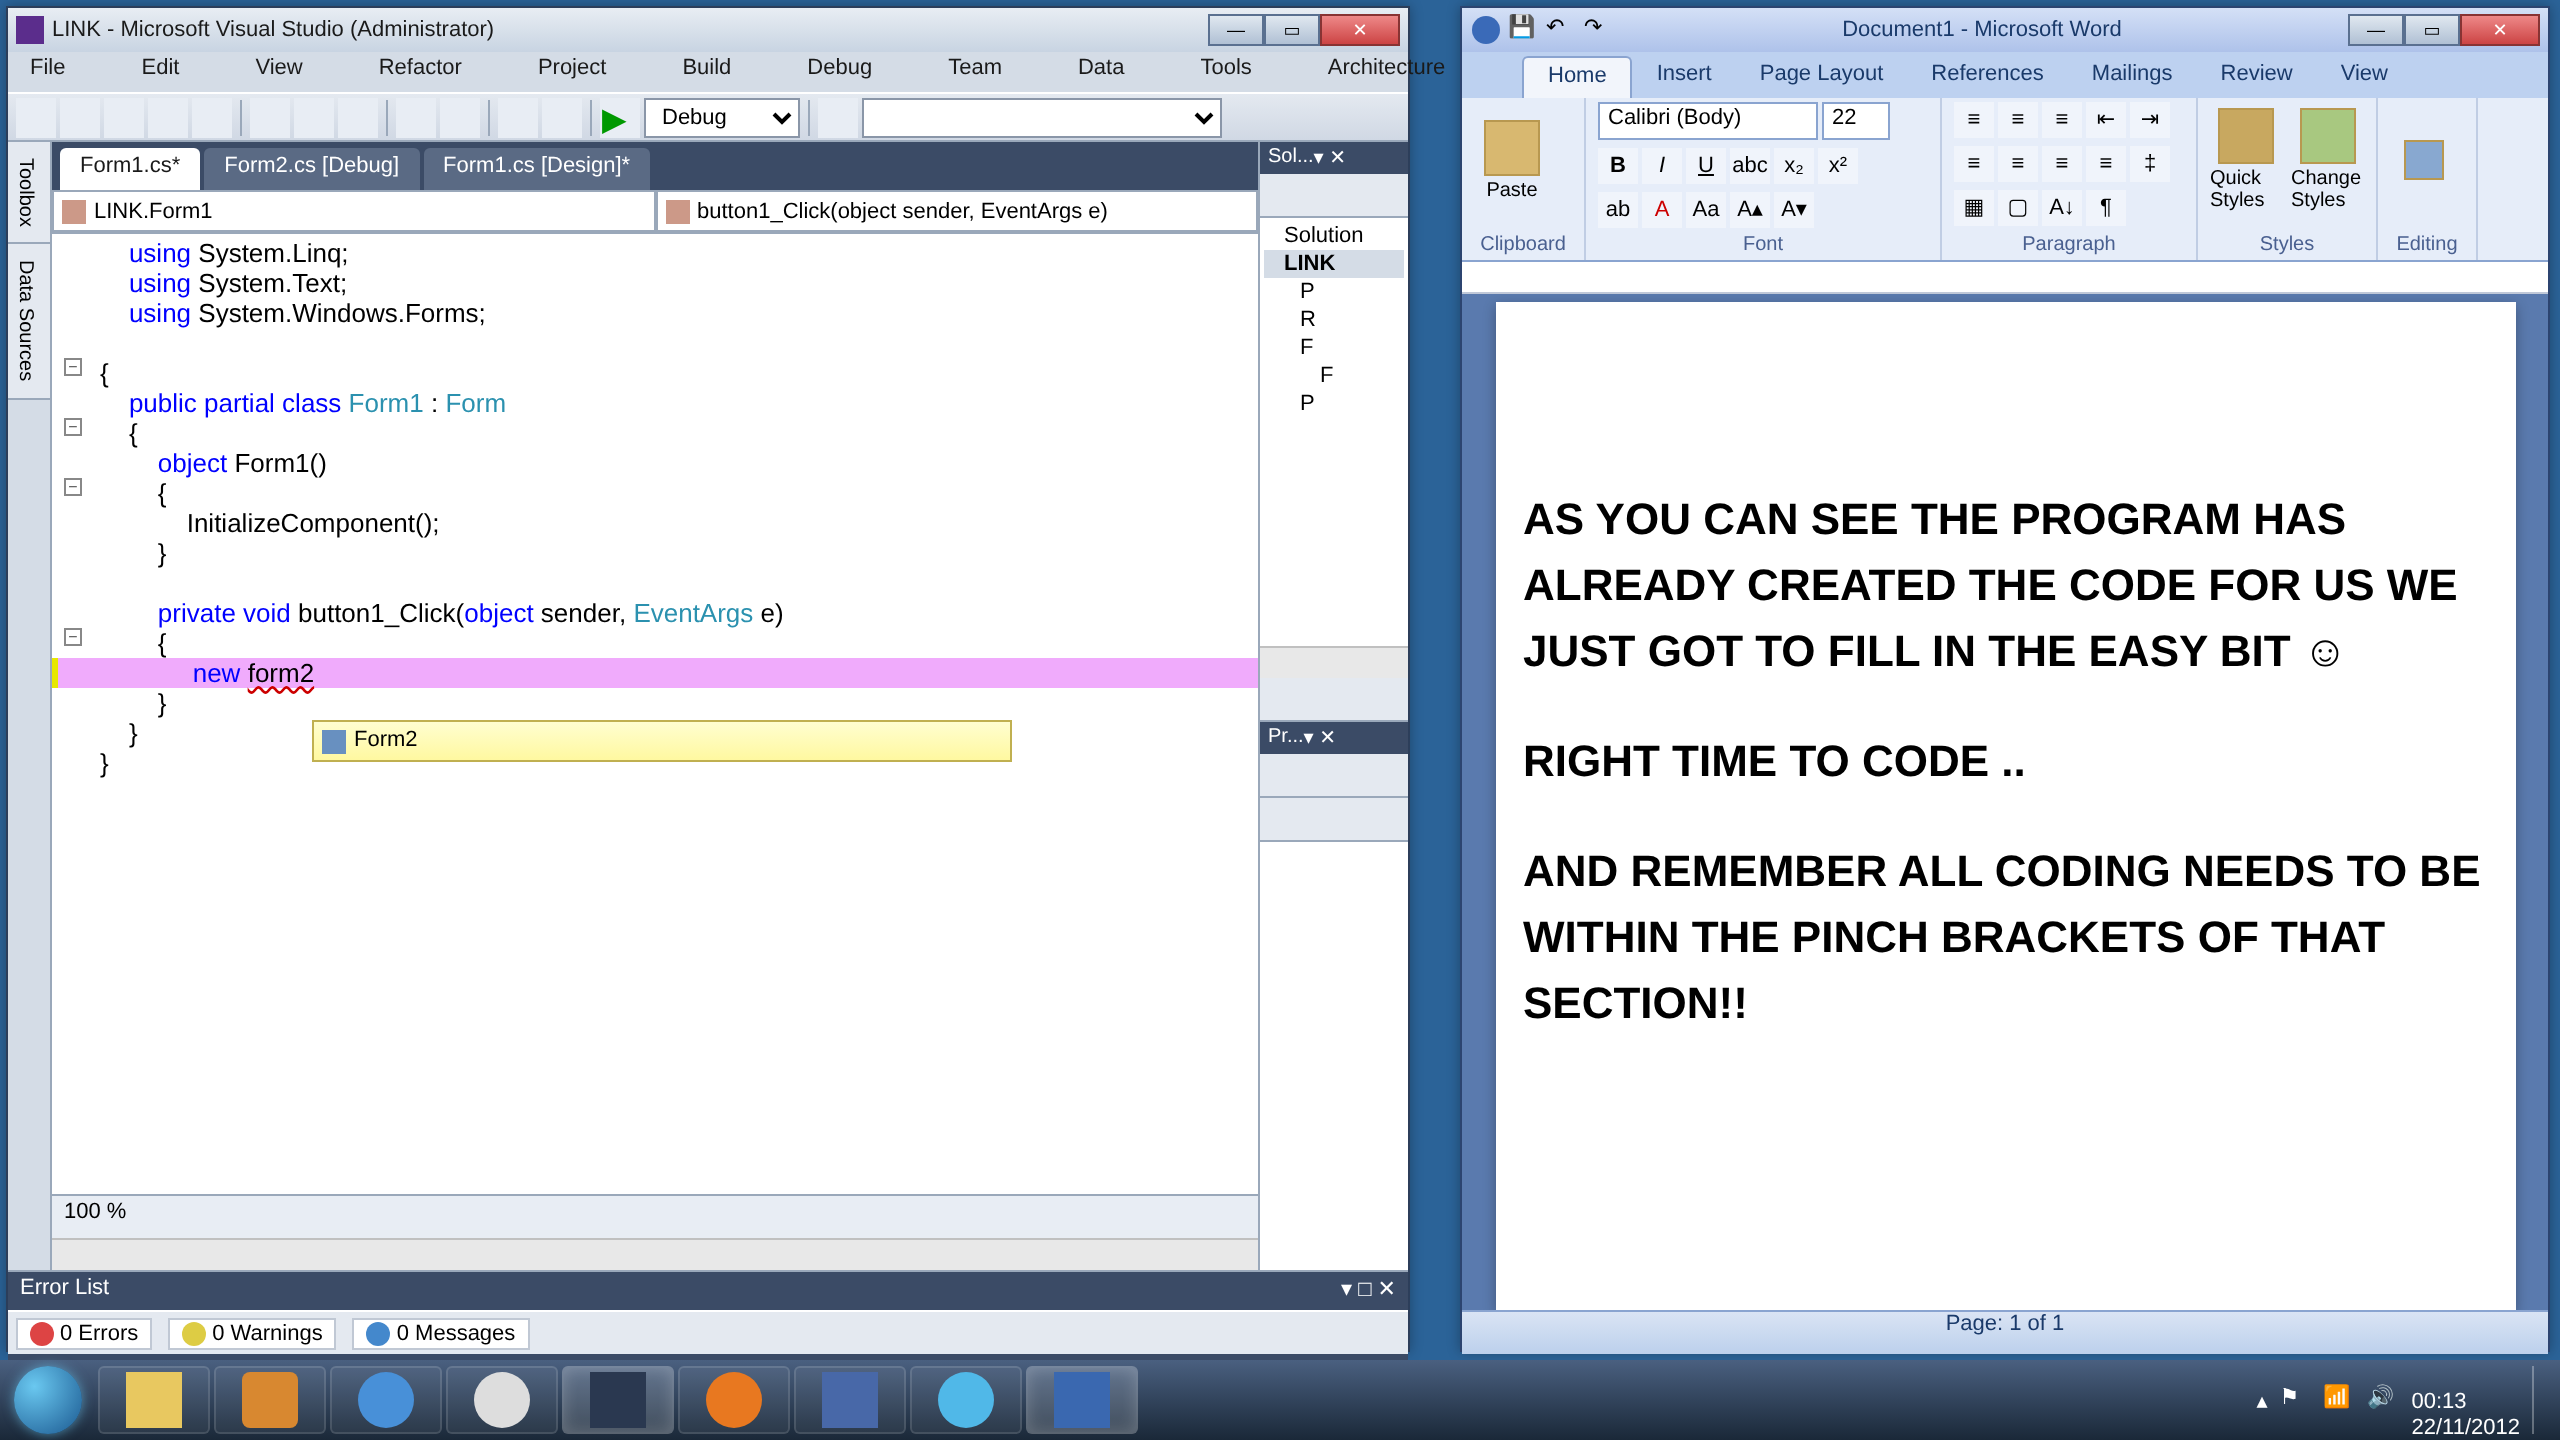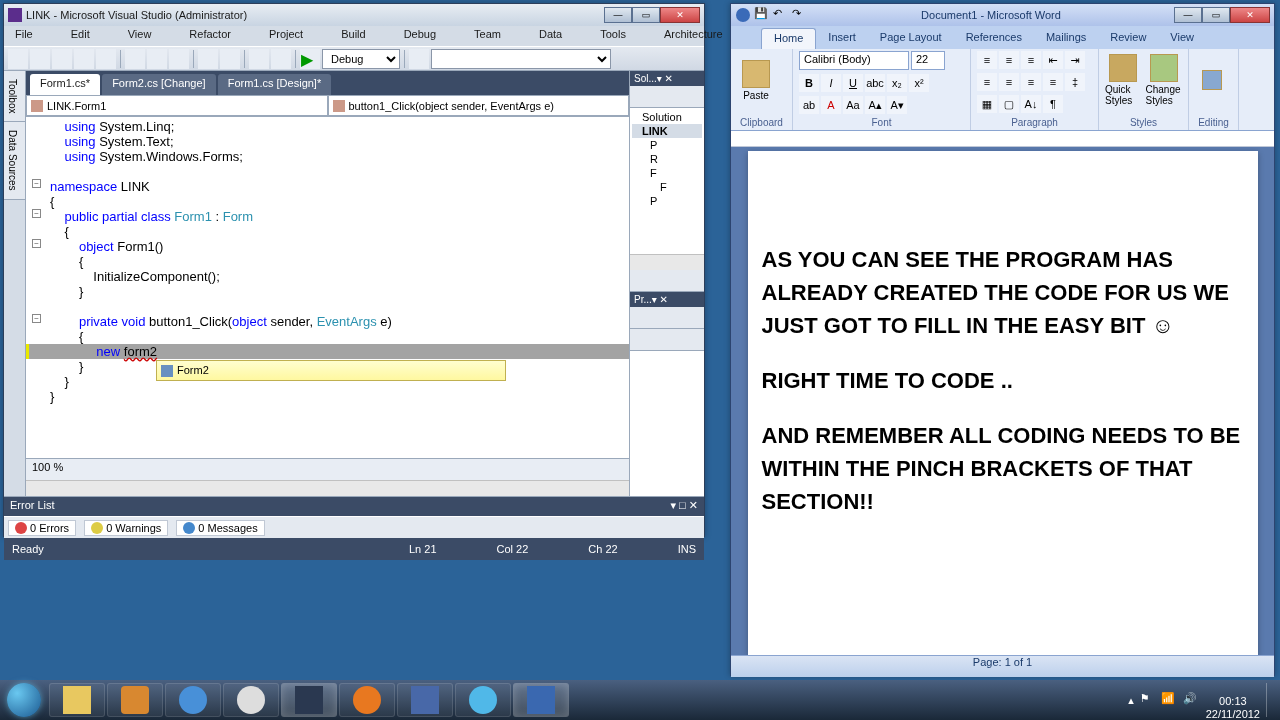--- a/index.html
+++ b/index.html
@@ -1,19 +1,19 @@
 <!DOCTYPE html>
 <html><head>
 <meta charset="utf-8">
 <style>
 * { margin: 0; padding: 0; box-sizing: border-box; font-family: "Segoe UI", Tahoma, sans-serif; }
 body { width: 1280px; height: 720px; background: #2b6398; overflow: hidden; position: relative; }
 
 
-.vs-window { position: absolute; left: 3px; top: 3px; width: 702px; height: 534px; background: #bfcad8; border: 1px solid #2c3e5a; box-shadow: 0 0 6px rgba(0,0,0,0.3); }
+.vs-window { position: absolute; left: 3px; top: 3px; width: 702px; height: 673px; background: #bfcad8; border: 1px solid #2c3e5a; box-shadow: 0 0 6px rgba(0,0,0,0.3); }
 .vs-titlebar { height: 22px; background: linear-gradient(#e8edf3,#c8d4e2); display: flex; align-items: center; padding: 0 4px; font-size: 11px; }
 .vs-icon { width: 14px; height: 14px; background: #5b2d8c; margin-right: 4px; }
 .vs-title { flex: 1; color: #1a1a1a; }
 .win-btns { display: flex; gap: 0; }
 .win-btn { width: 28px; height: 16px; background: linear-gradient(#e0e8f0,#b0c0d4); border: 1px solid #5a7090; font-size: 9px; text-align: center; line-height: 14px; }
 .win-btn.close { background: linear-gradient(#e88,#c44); border-color: #833; color: #fff; width: 40px; }
 
 .vs-menubar { height: 20px; background: #d4dce6; display: flex; padding: 0 4px; font-size: 11px; gap: 24px; }
 .vs-menu-item { padding: 2px 7px; color: #1a1a1a; }
 
@@ -33,21 +33,21 @@
 
 .vs-dropdowns { height: 22px; background: #e8edf4; display: flex; border-bottom: 1px solid #9aa8ba; }
 .vs-dd { flex: 1; border: 1px solid #9aa8ba; background: #fff; font-size: 11px; padding: 2px 4px; display: flex; align-items: center; }
 .vs-dd .ico { width: 12px; height: 12px; background: #c98; margin-right: 4px; }
 
 .vs-code { flex: 1; background: #fff; font-family: Consolas, monospace; font-size: 13px; line-height: 15px; padding: 2px 0 2px 24px; position: relative; overflow: hidden; }
 .vs-code .line { white-space: pre; }
 .kw { color: #0000ff; }
 .typ { color: #2b91af; }
 .fold { position: absolute; left: 6px; width: 9px; height: 9px; border: 1px solid #888; background: #fff; font-size: 8px; line-height: 7px; text-align: center; color: #555; }
-.caret-line { background: #a3a3a3; border-left: 3px solid #e8e800; margin-left: -24px; padding-left: 24px; }
+.caret-line { background: #f0abfc; border-left: 3px solid #e8e800; margin-left: -24px; padding-left: 24px; }
 
 .intellisense { position: absolute; background: linear-gradient(#fffed0,#fff8a0); border: 1px solid #c0b050; padding: 2px 4px; font-size: 11px; display: flex; align-items: center; gap: 4px; }
 .intellisense .ico { width: 12px; height: 12px; background: #6890c0; }
 
 .vs-zoom { height: 22px; background: #e8edf4; border-top: 1px solid #9aa8ba; font-size: 11px; padding: 2px 6px; display: flex; }
 .vs-scroll-h { height: 16px; background: #e8e8e8; border-top: 1px solid #c0c0c0; }
 
 .vs-right { width: 75px; background: #d4dce6; border-left: 1px solid #9aa8ba; display: flex; flex-direction: column; font-size: 10px; }
 .panel-header { background: #3b4b66; color: #fff; padding: 2px 4px; font-size: 10px; display: flex; }
 .panel-tb { height: 22px; background: #e4e9f0; border-bottom: 1px solid #9aa8ba; }
@@ -102,21 +102,21 @@
 
 
 .taskbar { position: absolute; bottom: 0; left: 0; width: 1280px; height: 40px; background: linear-gradient(#4a6080,#1a2838); display: flex; align-items: center; }
 .start-orb { width: 48px; height: 40px; display: flex; align-items: center; justify-content: center; }
 .start-orb .orb { width: 34px; height: 34px; border-radius: 50%; background: radial-gradient(circle at 30% 30%, #6ac8f0, #1a5890); box-shadow: 0 0 6px rgba(106,200,240,0.6); }
 .task-btn { width: 56px; height: 34px; margin: 0 1px; background: rgba(255,255,255,0.06); border: 1px solid rgba(255,255,255,0.12); border-radius: 3px; display: flex; align-items: center; justify-content: center; }
 .task-btn.active { background: rgba(255,255,255,0.16); box-shadow: inset 0 0 8px rgba(255,255,255,0.2); }
 .task-btn .ico { width: 28px; height: 28px; }
 .systray { margin-left: auto; display: flex; align-items: center; gap: 6px; padding-right: 6px; color: #fff; font-size: 11px; }
 .systray .tray-ico { width: 16px; height: 16px; }
-.clock { text-align: center; line-height: 13px; margin-top: 16px; }
+.clock { text-align: left; line-height: 13px; margin-top: 16px; }
 
 svg { display: block; }
 </style>
 </head>
 <body>
 
 <div class="vs-window">
   <div class="vs-titlebar">
     <div class="vs-icon"></div>
     <div class="vs-title">LINK - Microsoft Visual Studio (Administrator)</div>
@@ -171,40 +171,39 @@
 
   <div class="vs-body">
     <div class="vs-left-tabs">
       <div class="side-tab">Toolbox</div>
       <div class="side-tab">Data Sources</div>
     </div>
 
     <div class="vs-editor-area">
       <div class="vs-file-tabs">
         <div class="file-tab active">Form1.cs*</div>
-        <div class="file-tab">Form2.cs [Change]</div>
+        <div class="file-tab">Form2.cs [Debug]</div>
         <div class="file-tab">Form1.cs [Design]*</div>
       </div>
       <div class="vs-dropdowns">
         <div class="vs-dd">
             <span class="ico"></span>
             <span>LINK.Form1</span>
           </div>
         <div class="vs-dd">
             <span class="ico"></span>
             <span>button1_Click(object sender, EventArgs e)</span>
           </div>
       </div>
       <div class="vs-code">
         <div class="line"><span class="kw">    using</span> System.Linq;</div>
         <div class="line"><span class="kw">    using</span> System.Text;</div>
         <div class="line"><span class="kw">    using</span> System.Windows.Forms;</div>
         <div class="line"> </div>
         <div class="fold" style="top:62px">−</div>
-        <div class="line"><span class="kw">namespace</span> LINK</div>
         <div class="line">{</div>
         <div class="fold" style="top:92px">−</div>
         <div class="line">    <span class="kw">public partial class</span> <span class="typ">Form1</span> : <span class="typ">Form</span></div>
         <div class="line">    {</div>
         <div class="fold" style="top:122px">−</div>
         <div class="line">        <span class="kw">object</span> Form1()</div>
         <div class="line">        {</div>
         <div class="line">            InitializeComponent();</div>
         <div class="line">        }</div>
         <div class="line"> </div>

